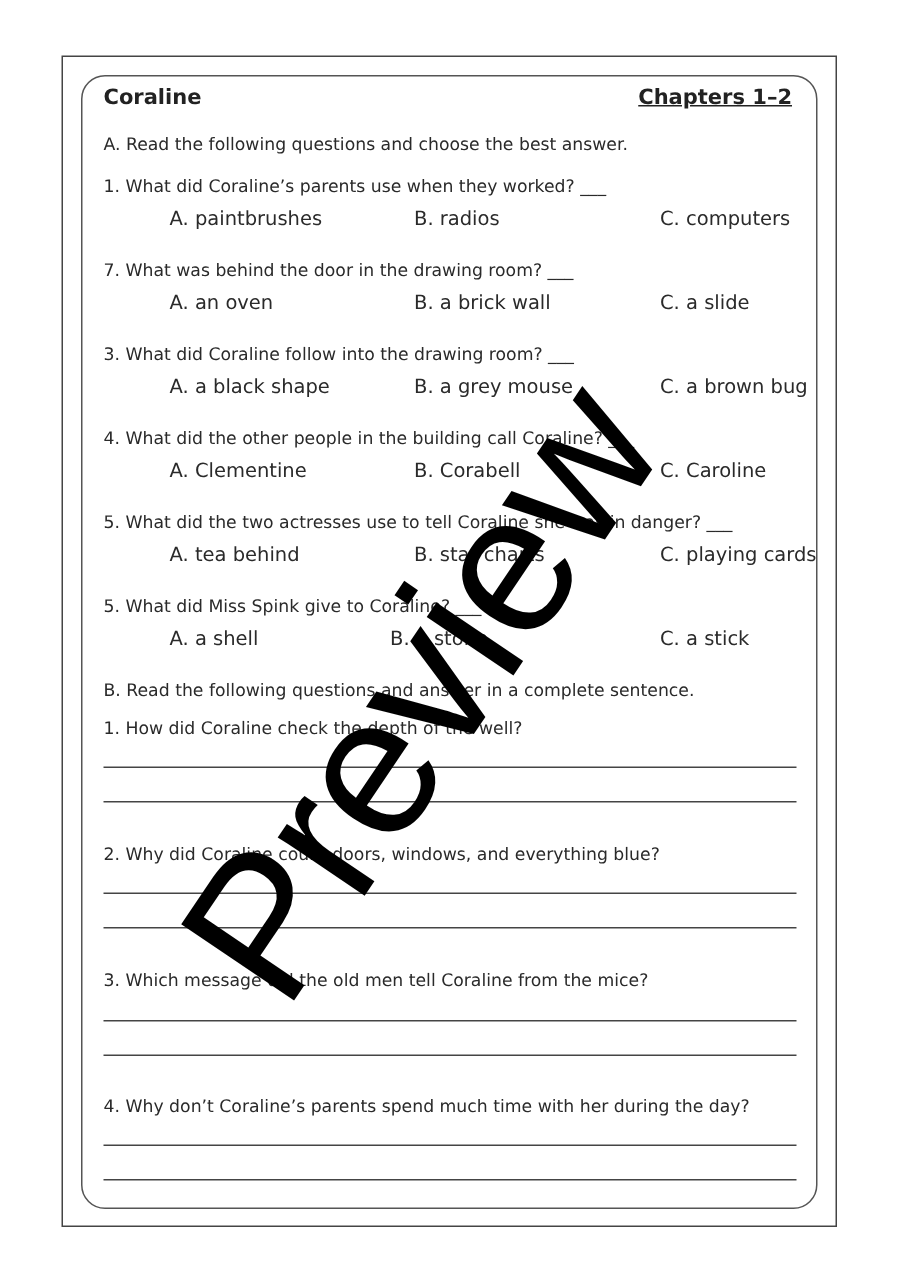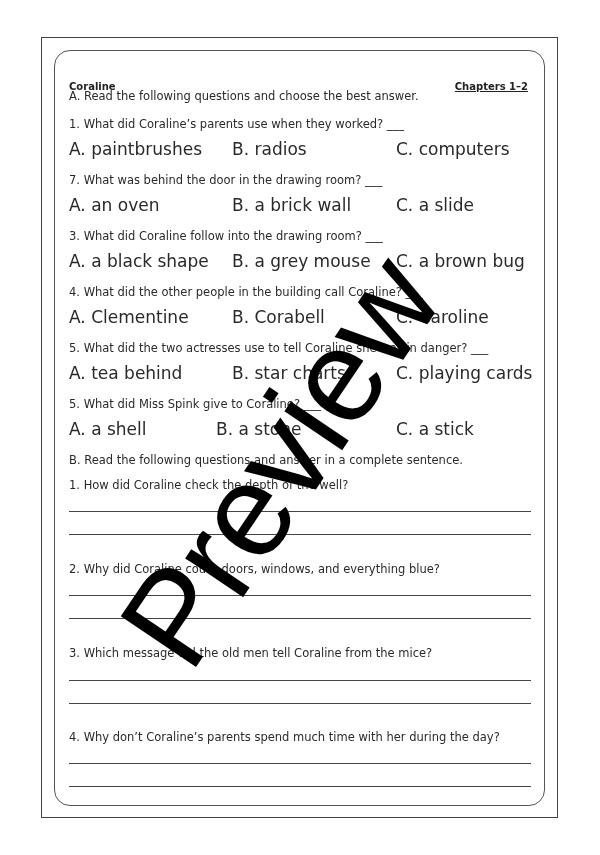--- a/index.html
+++ b/index.html
@@ -2,25 +2,25 @@
 <html><head>
 <meta charset="utf-8">
 <style>
   html, body { margin:0; padding:0; background:#ffffff; }
   body { width:600px; height:855px; position:relative; overflow:hidden;
          font-family:"DejaVu Sans", sans-serif; color:#222; }
   .outer { position:absolute; left:41px; top:37px; width:517px; height:781px;
            border:1px solid #444; box-sizing:border-box; }
   .inner { position:absolute; left:54px; top:50px; width:491px; height:756px;
            border:1.5px solid #555; border-radius:16px; box-sizing:border-box; }
-  .title { position:absolute; top:57px; font-weight:bold; font-size:10px; color:#222;margin-top:24px; }
+  .title { position:absolute; top:57px; font-weight:bold; font-size:14px; color:#222; }
   .title.left { left:69px; }
   .title.right { right:72px;text-decoration:underline; }
   .line { position:absolute; left:69px; font-size:11.5px; white-space:nowrap; color:#2a2a2a; }
-  .opt { position:absolute; font-size:17px; white-space:nowrap; color:#2a2a2a; }
+  .opt { position:absolute; font-size:13px; white-space:nowrap; color:#2a2a2a;margin-left:44px; }
   .rule { position:absolute; left:69px; width:462px; height:0; border-top:1px solid #444; }
   .wm { position:absolute; left:280px; top:462px; transform:translate(-50%,-50%) rotate(-56deg);
         font-family:"Liberation Sans", sans-serif; font-size:132px; color:#000;
         letter-spacing:-2px; white-space:nowrap; pointer-events:none; line-height:1; }
 </style>
 </head>
 <body>
 
 <div class="outer"></div>
 <div class="inner"></div>

